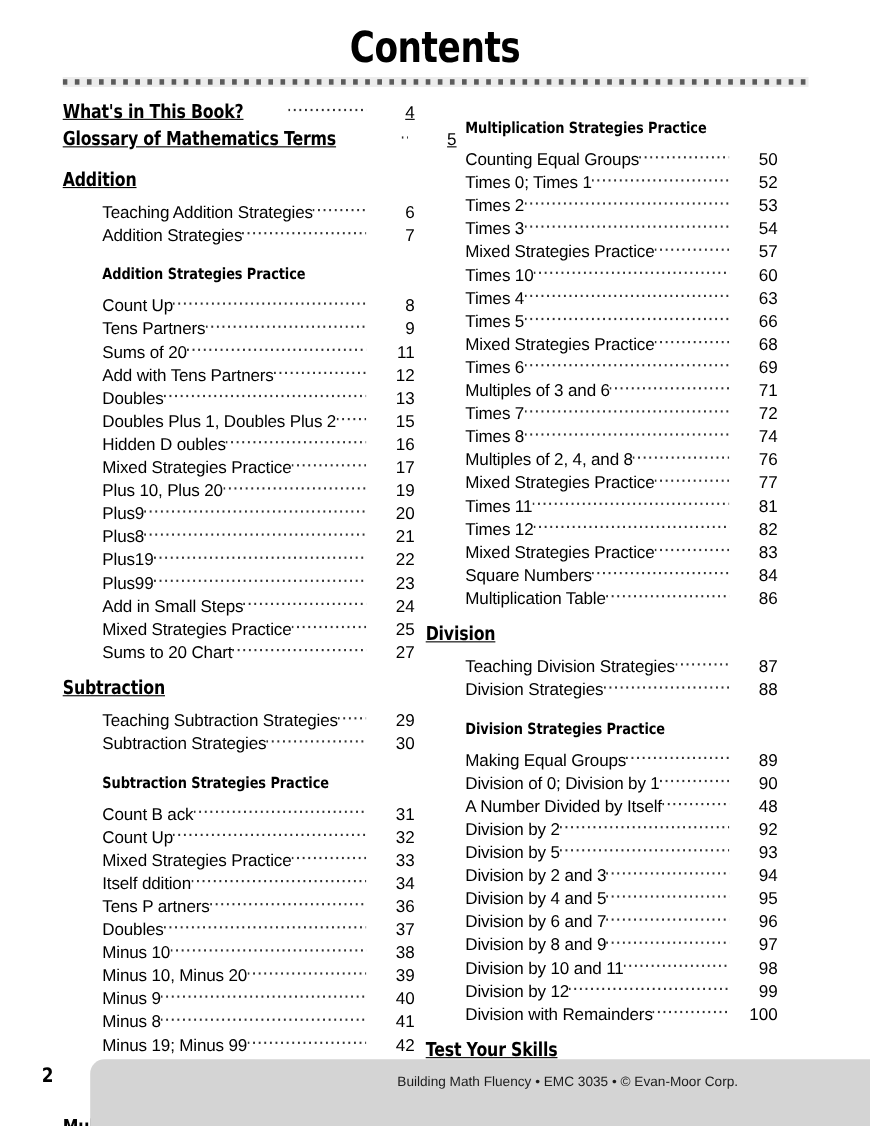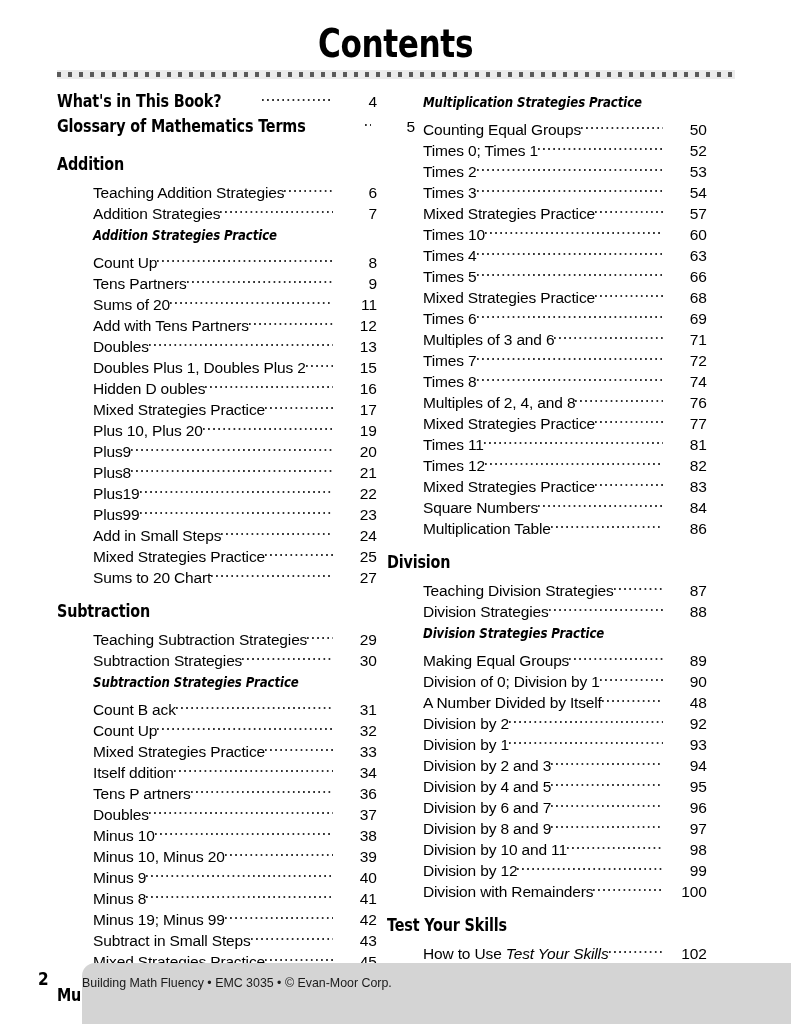--- a/index.html
+++ b/index.html
@@ -137,56 +137,55 @@
     transform-origin: left center;
     letter-spacing: -0.2px;
     padding-right: 5px;
   }
   .entry.h1d .leader::after { bottom: 6px; }
 
   
   .entry.h2 {
     height: 25px;
     line-height: 27px;
-    margin-top: 3px;
-    font-style: italic;
+    margin-top: 18px;
   }
   .entry.h2 .label {
     font-family: "DejaVu Sans", sans-serif;
     font-weight: 700;
     font-size: 14px;
     transform: scaleX(0.84);
     transform-origin: left center;
     letter-spacing: -0.1px;
   }
 
   
   .ind { margin-left: 36px; }
-  .noind { margin-left: 0; }
+  .noind { margin-left: 0; text-decoration: underline; }
 
   .ital { font-style: italic; }
 
   
   .footer-band {
     position: absolute;
     left: 82px;
     top: 963px;
     width: 709px;
     height: 61px;
     background: #d4d4d4;
     border-top-left-radius: 13px;
   }
   .footer-text {
     position: absolute;
     left: 82px;
     top: 963px;
     width: 709px;
     height: 40px;
     line-height: 40px;
-    text-align: left;
+    text-align: right;
     font-size: 12.4px;
     color: #1a1a1a;
     padding-right: 120px;
     box-sizing: border-box;
   }
   .page-number {
     position: absolute;
     left: 38px;
     top: 966px;
     font-family: "DejaVu Sans", sans-serif;
@@ -542,21 +541,21 @@
         <span class="label">A Number Divided by Itself</span>
         <span class="leader"></span>
         <span class="pageno">48</span>
       </div>
       <div class="entry ind">
         <span class="label">Division by 2</span>
         <span class="leader"></span>
         <span class="pageno">92</span>
       </div>
       <div class="entry ind">
-        <span class="label">Division by 1</span>
+        <span class="label">Division by 5</span>
         <span class="leader"></span>
         <span class="pageno">93</span>
       </div>
       <div class="entry ind">
         <span class="label">Division by 2 and 3</span>
         <span class="leader"></span>
         <span class="pageno">94</span>
       </div>
       <div class="entry ind">
         <span class="label">Division by 4 and 5</span>

